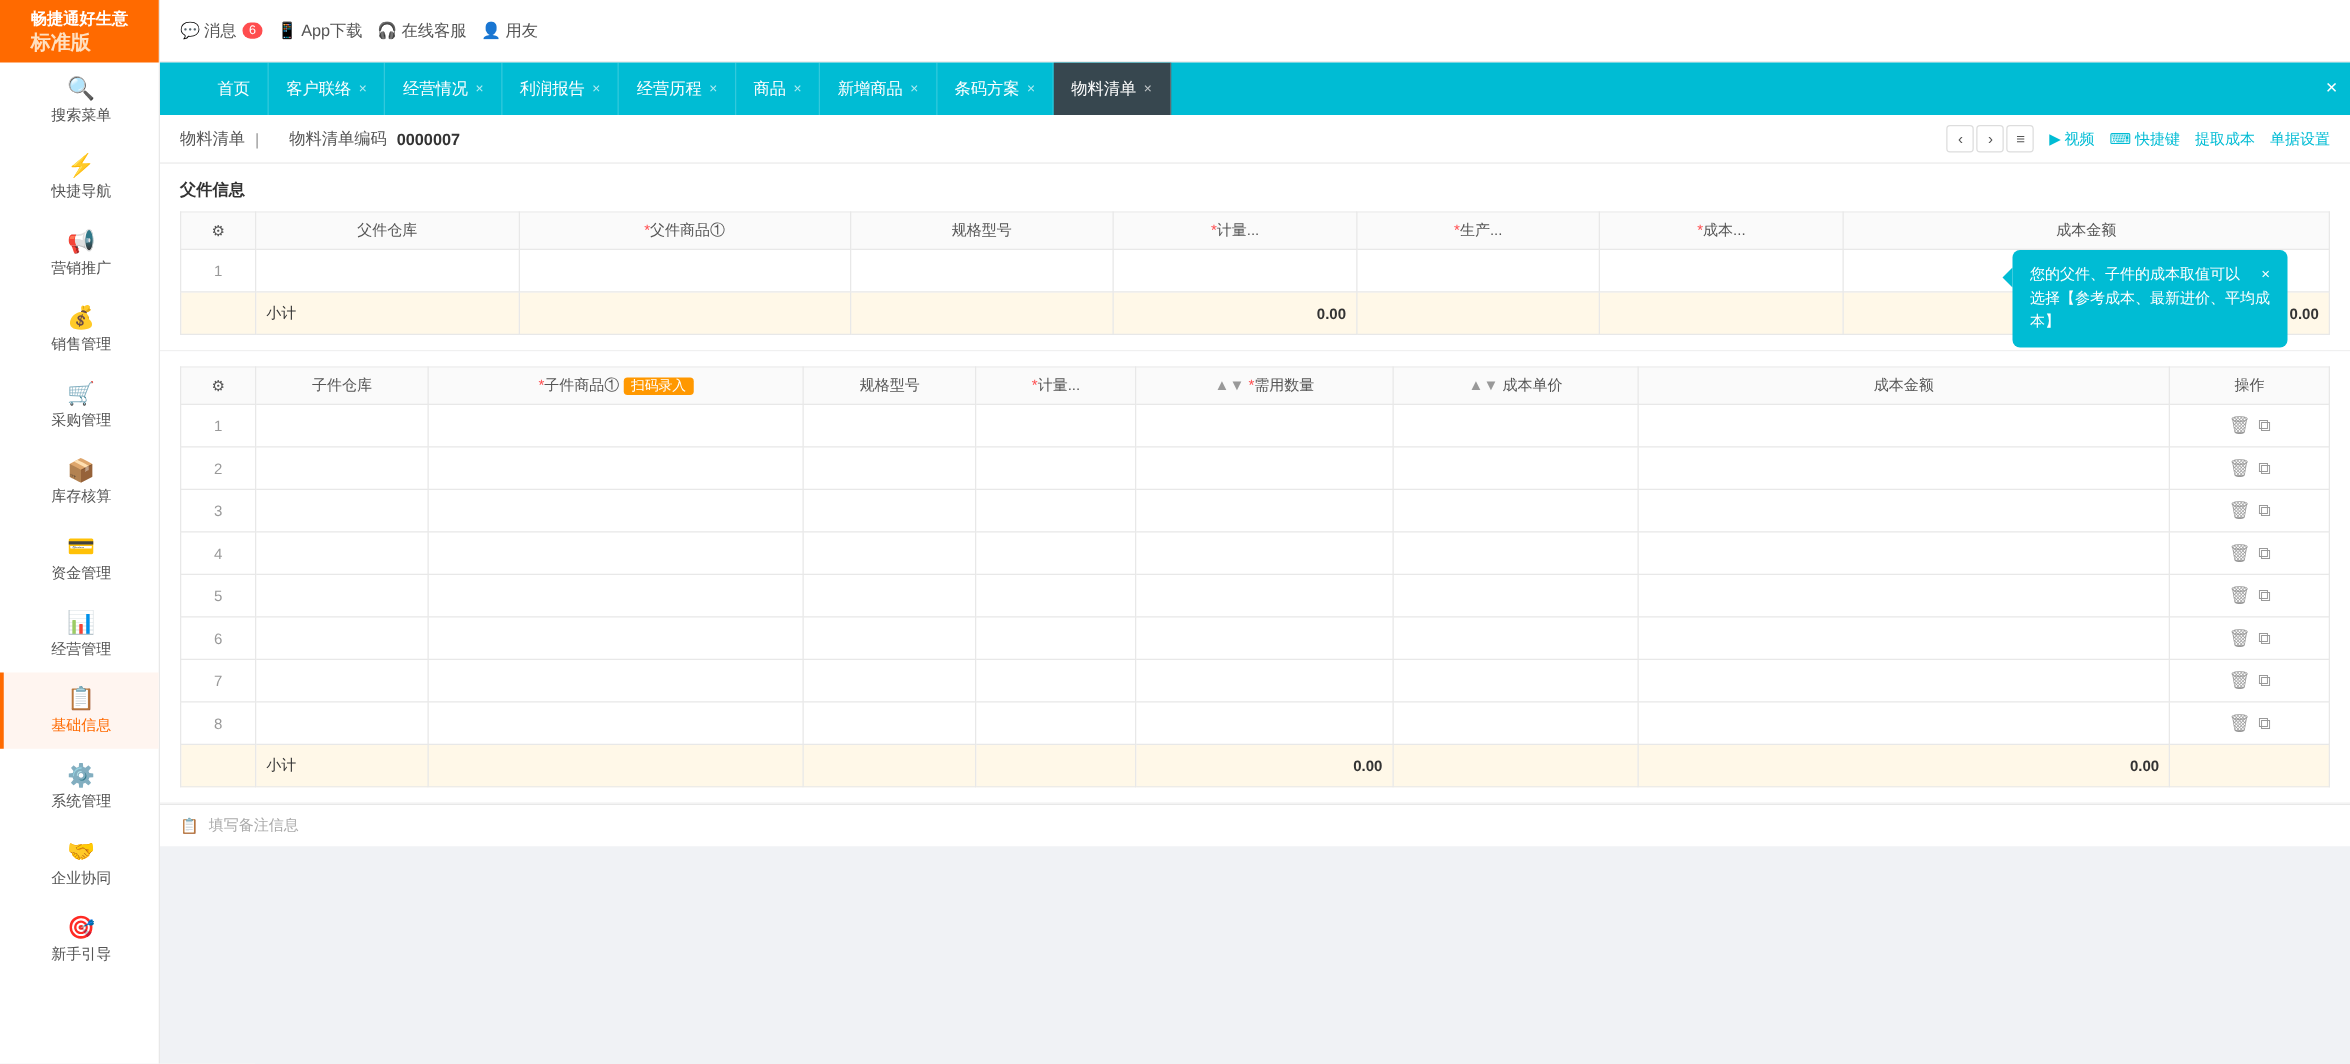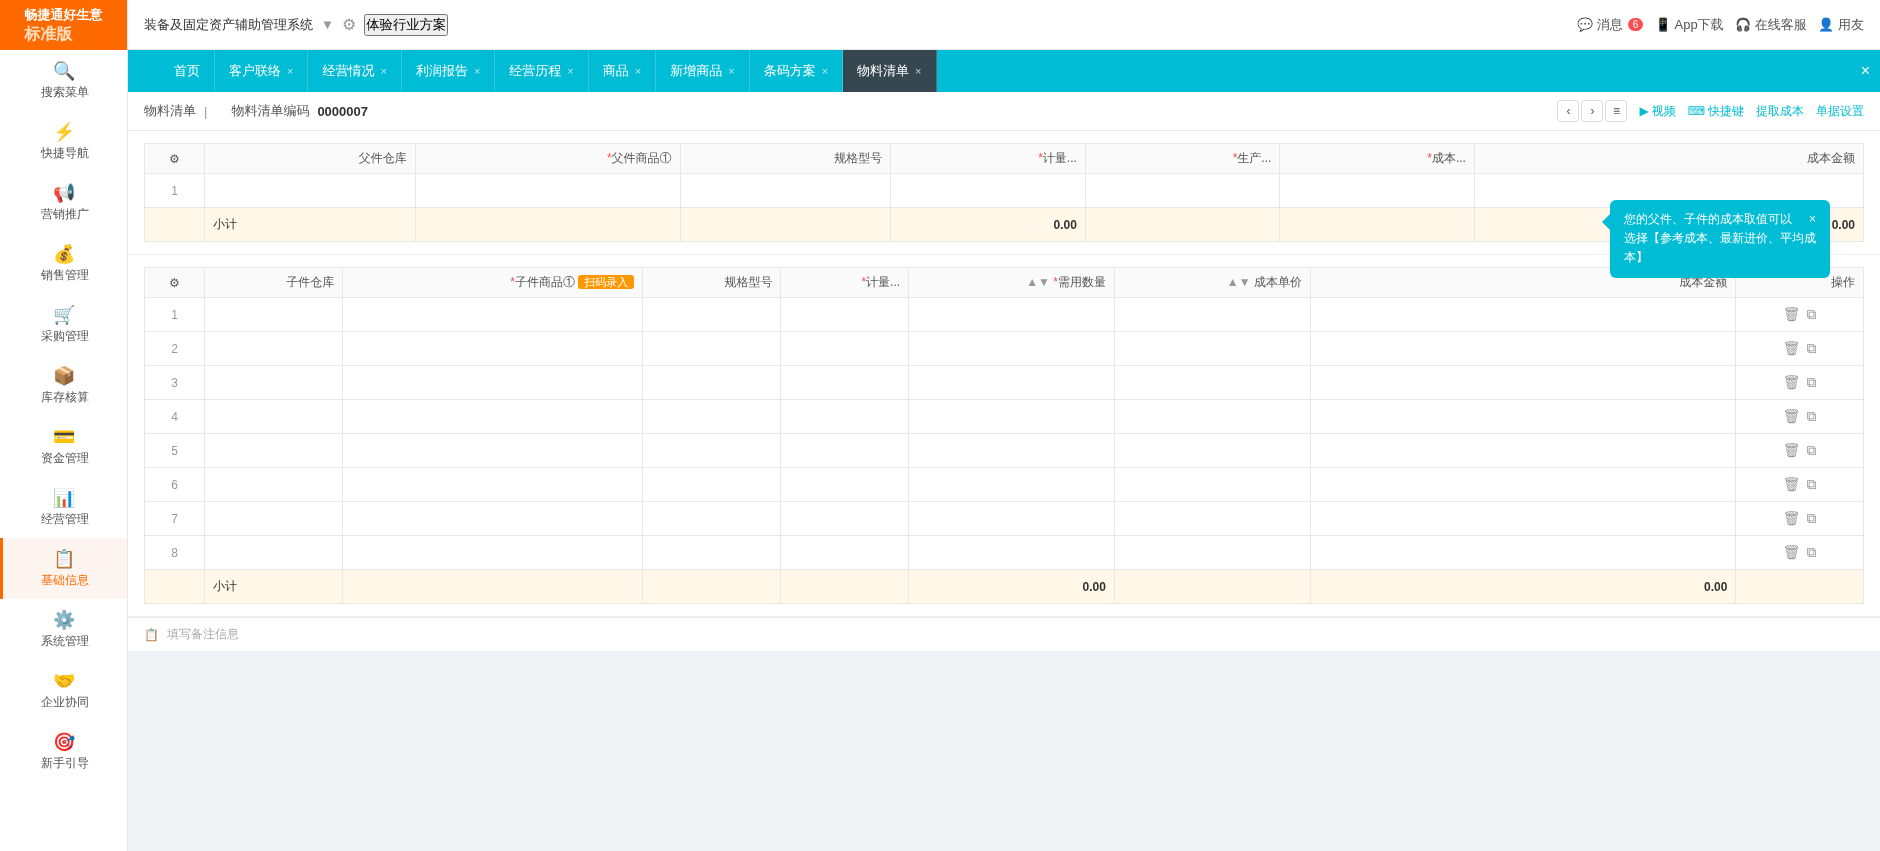--- a/index.html
+++ b/index.html
@@ -42,21 +42,21 @@
     .header-actions { display: flex; align-items: center; gap: 12px; font-size: 12px; color: #00bcd4; }
     .header-actions span { cursor: pointer; display: flex; align-items: center; gap: 3px; }
 
     
     .section { background: #fff; margin: 0; padding: 12px 16px; border-bottom: 1px solid #f0f0f0; position: relative; }
     .section-title { font-size: 13px; font-weight: bold; color: #333; margin-bottom: 8px; }
 
     
     .table-wrap { overflow-x: auto; }
     table { width: 100%; border-collapse: collapse; font-size: 12px; }
-    table th { background: #fafafa; border: 1px solid #e8e8e8; padding: 6px 8px; color: #555; font-weight: normal; text-align: right; white-space: nowrap; }
+    table th { background: #fafafa; border: 1px solid #e8e8e8; padding: 6px 8px; color: #555; font-weight: normal; text-align: center; white-space: nowrap; }
     table td { border: 1px solid #e8e8e8; padding: 6px 8px; color: #333; white-space: nowrap; min-width: 60px; height: 34px; }
     table tr.subtotal { background: #fff8e8; }
     table tr.subtotal td { color: #333; font-weight: normal; }
     .th-settings { width: 40px; text-align: center; }
     .col-num { width: 30px; text-align: center; color: #999; }
     .required-star { color: #ff4d4f; }
     .badge-scan { background: #ff9800; color: #fff; border-radius: 3px; padding: 1px 6px; font-size: 11px; }
     .action-icons { display: flex; gap: 6px; justify-content: center; }
     .action-icon { cursor: pointer; color: #999; font-size: 14px; }
 
@@ -129,26 +129,20 @@
   </div>
   <div class="sidebar-item">
     <span class="icon">🎯</span>
     <span>新手引导</span>
   </div>
 </div>
 
 <div class="main">
 
   <div class="topbar">
-    <div class="topbar-left">
-      <span style="font-size:13px;color:#333;">装备及固定资产辅助管理系统</span>
-      <span style="color:#999;cursor:pointer;">▼</span>
-      <span style="color:#999;cursor:pointer;font-size:16px;">⚙</span>
-      <button class="btn-trial">体验行业方案</button>
-    </div>
     <div class="topbar-actions">
       <span class="topbar-icon">
         💬 <span>消息</span>
         <span class="badge">6</span>
       </span>
       <span class="topbar-icon">
         📱 <span>App下载</span>
       </span>
       <span class="topbar-icon">
         🎧 <span>在线客服</span>
@@ -219,20 +213,21 @@
         <span style="color:#00bcd4;cursor:pointer;">单据设置</span>
       </div>
     </div>
 
     <div class="tooltip-box" style="position:absolute;right:50px;top:108px;z-index:200;">
       <span class="tooltip-close">×</span>
       <span>您的父件、子件的成本取值可以选择【参考成本、最新进价、平均成本】</span>
     </div>
 
     <div class="section">
+      <div class="section-title">父件信息</div>
       <div class="table-wrap">
         <table>
           <thead>
             <tr>
               <th class="th-settings">⚙</th>
               <th>父件仓库</th>
               <th><span class="required-star">*</span>父件商品①</th>
               <th>规格型号</th>
               <th><span class="required-star">*</span>计量...</th>
               <th><span class="required-star">*</span>生产...</th>

